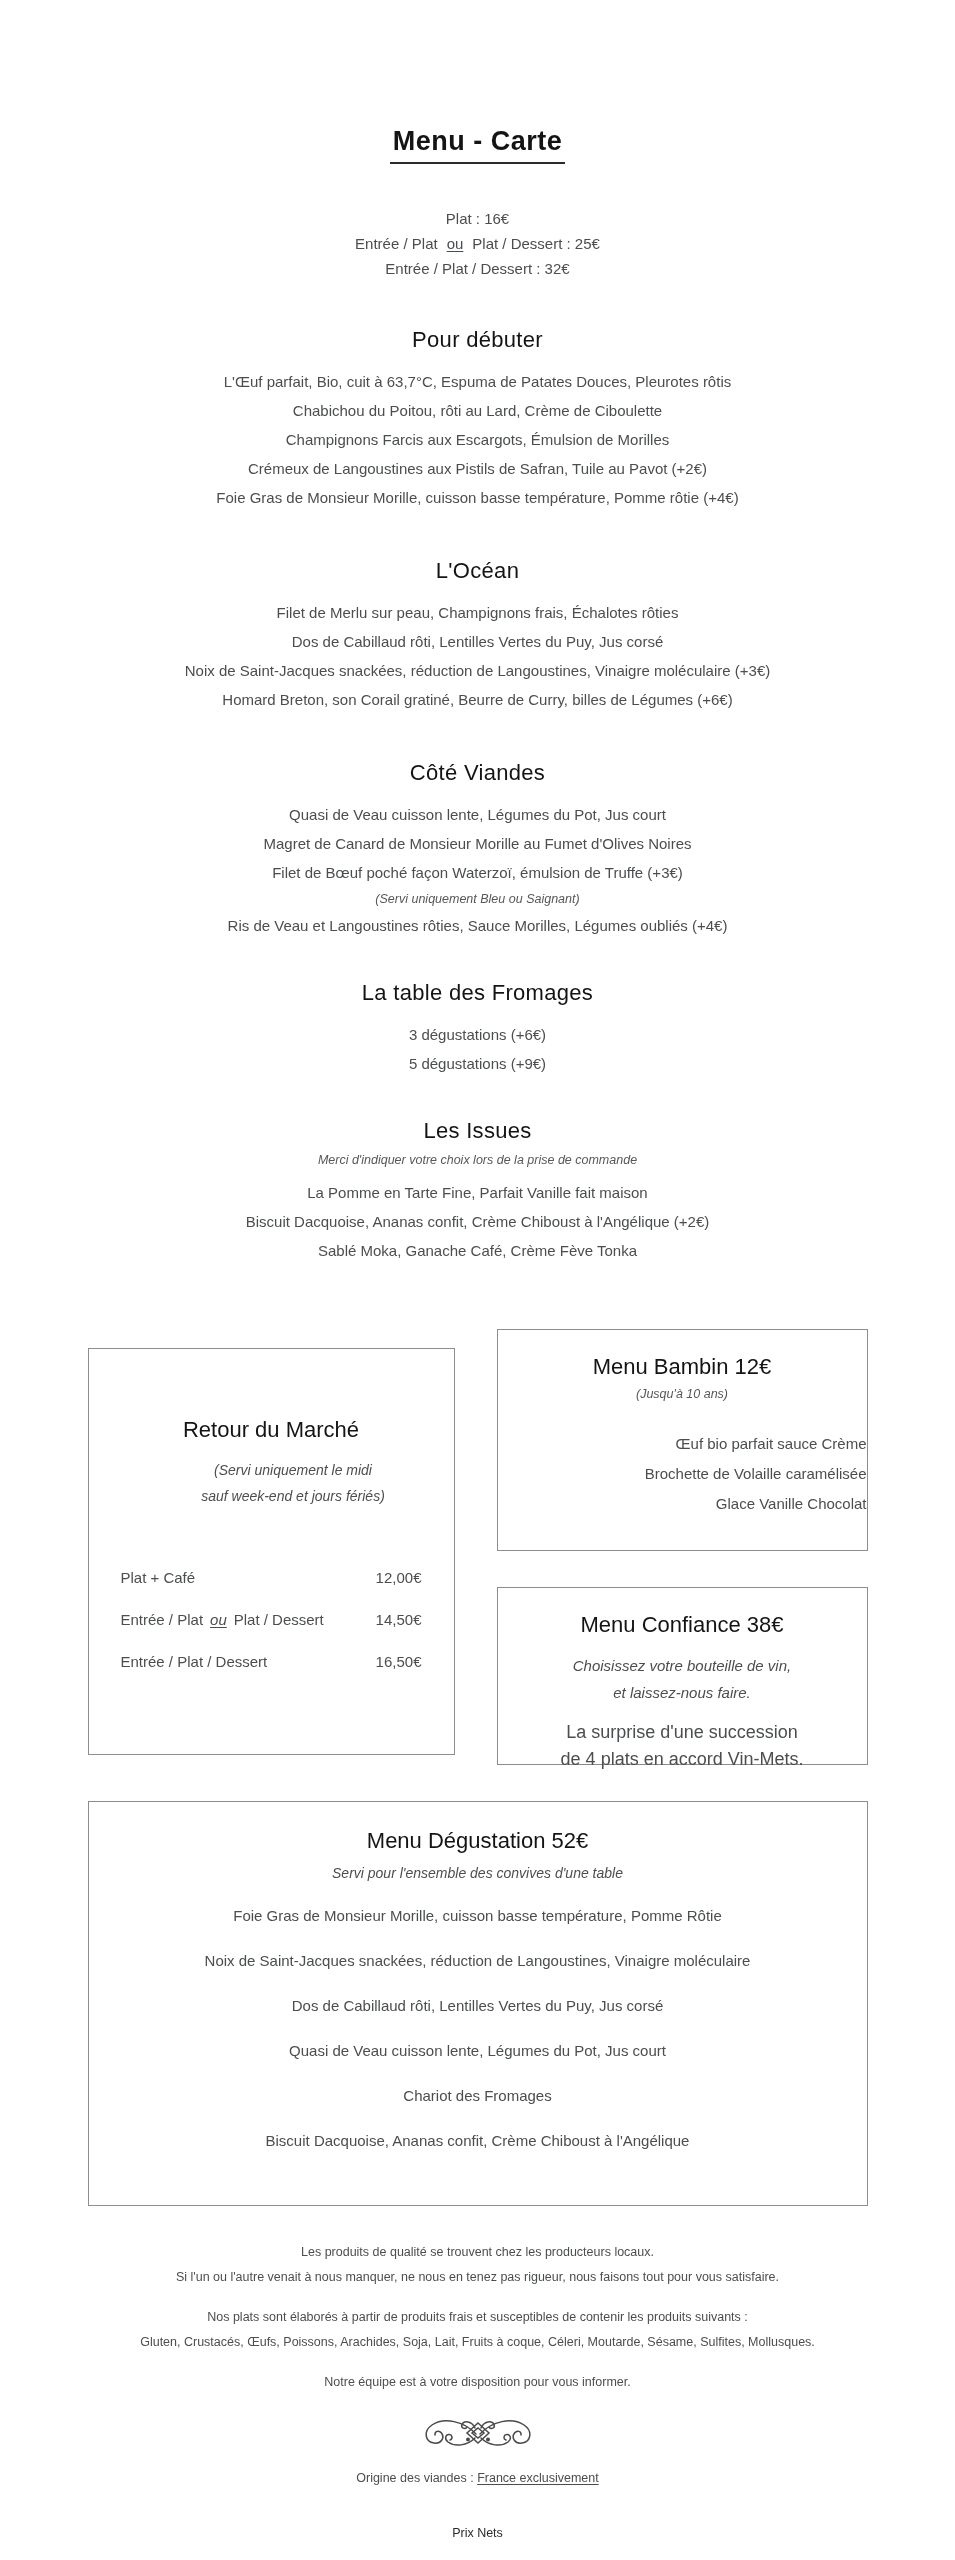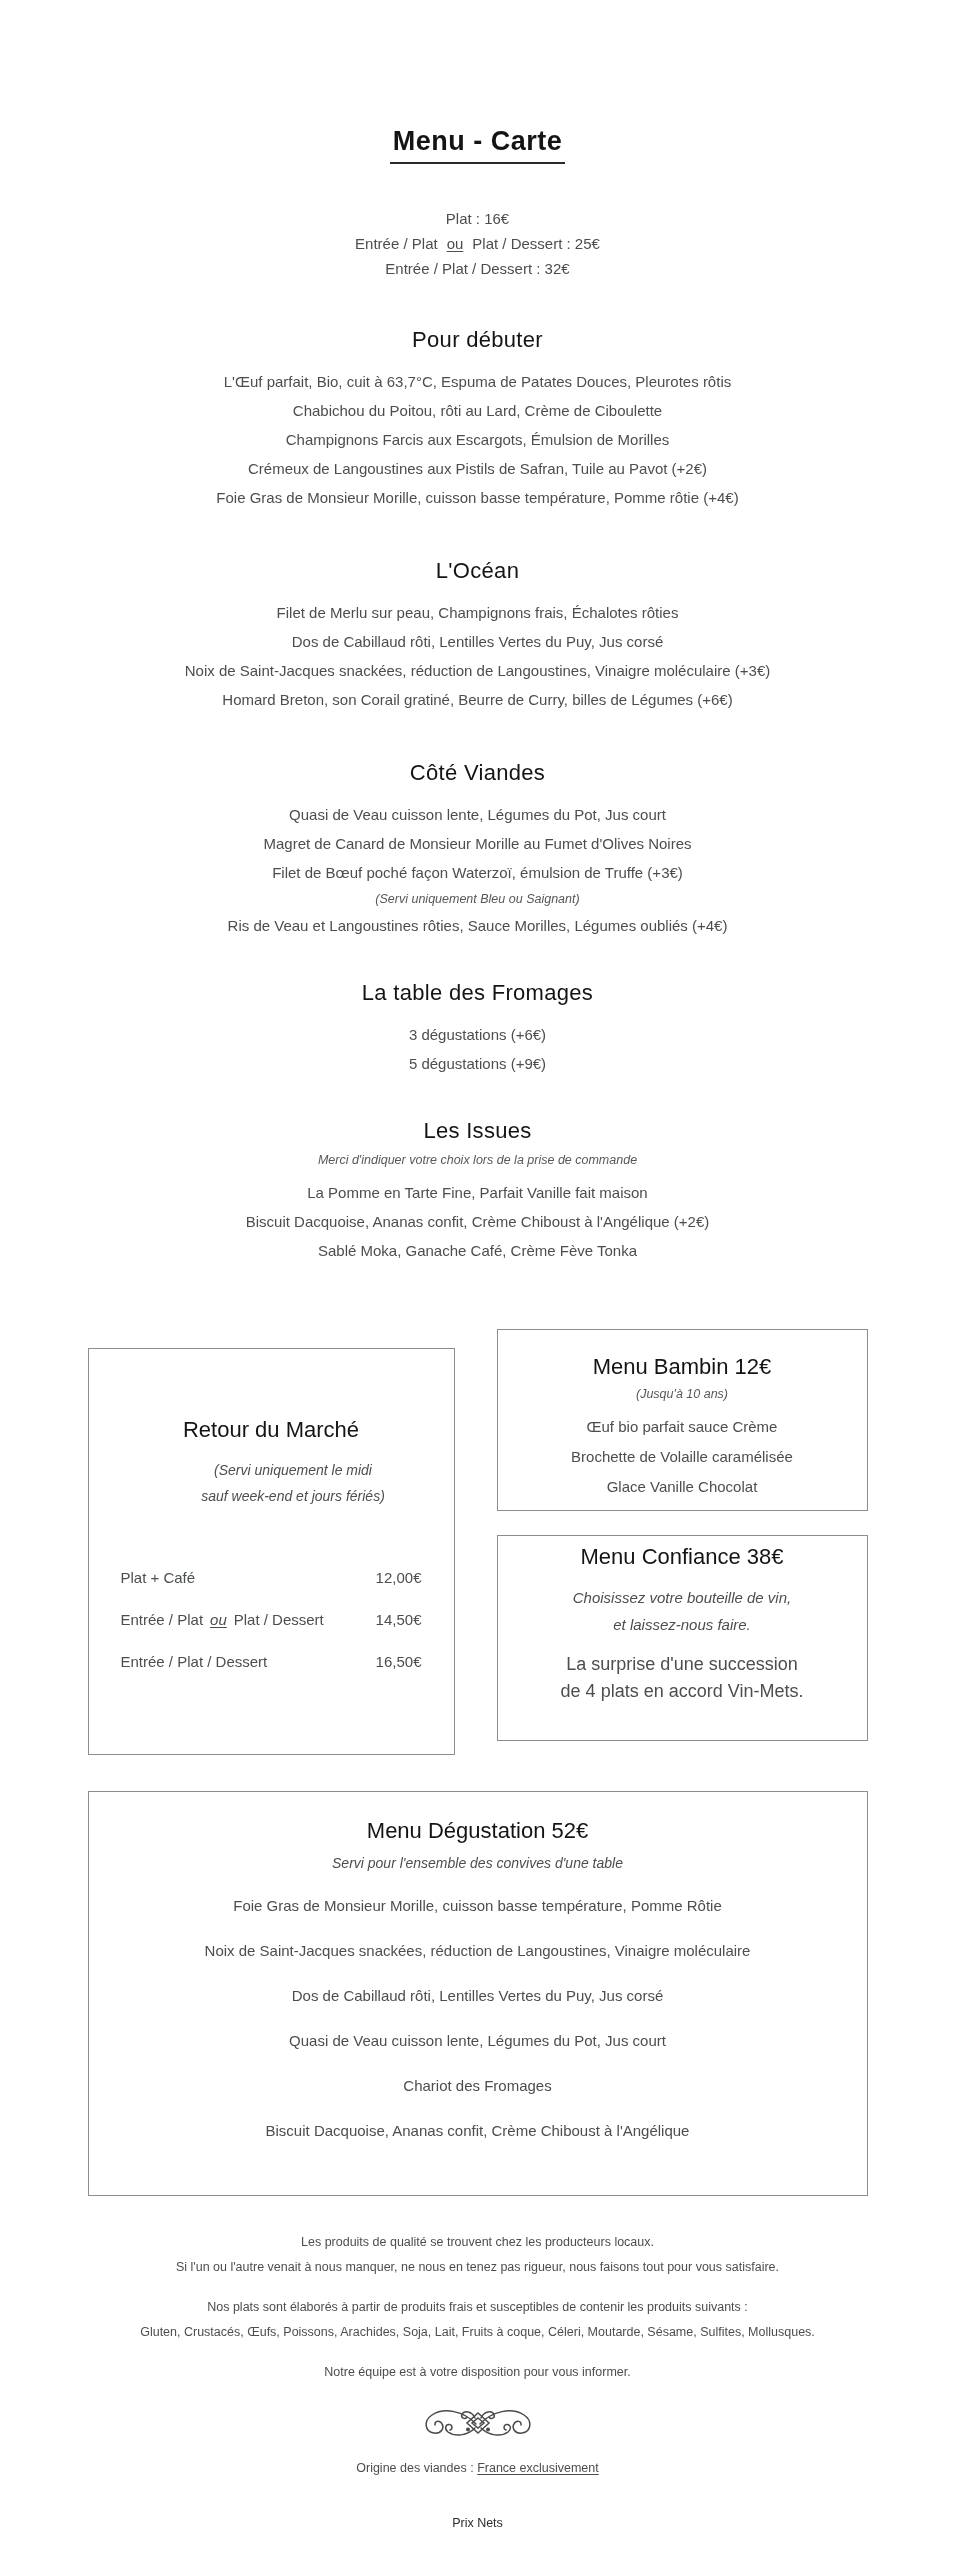--- a/index.html
+++ b/index.html
@@ -27,24 +27,24 @@
   .card{border:1px solid #8d8d8d;background:#ffffff;box-sizing:border-box;}
   .card-title{font-size:22px;color:#141414;line-height:30px;}
 
   .card-retour{width:367px;height:407px;margin-top:19px;padding-top:66px;}
   .retour-note{margin-top:12px;font-style:italic;font-size:14px;line-height:26px;color:#4b4e50;padding-left:44px;}
   .retour-rows{margin:54px 32px 0;font-size:15px;}
   .retour-row{display:flex;justify-content:space-between;line-height:29px;margin-bottom:13px;}
   .retour-row .ou{margin:0 7px;}
 
   .col-right{width:371px;display:flex;flex-direction:column;}
-  .card-bambin{height:182px;padding-top:22px;}
+  .card-bambin{height:222px;padding-top:22px;}
   .bambin-note{margin-top:5px;font-style:italic;font-size:12.5px;color:#55585a;}
-  .bambin-items{margin-top:11px;font-size:15px;line-height:30px;}
-  .card-confiance{margin-top:24px;height:206px;padding-top:6px;}
+  .bambin-items{margin-top:28px;font-size:15px;line-height:30px;text-align:right;}
+  .card-confiance{margin-top:36px;height:178px;padding-top:22px;}
   .confiance-note{margin-top:12px;font-style:italic;font-size:15px;line-height:27px;}
   .confiance-body{margin-top:13px;font-size:18px;line-height:27px;}
 
   .card-degustation{margin-top:36px;height:405px;padding-top:24px;}
   .degustation-sub{margin-top:7px;font-style:italic;font-size:14px;line-height:20px;color:#4b4e50;}
   .degustation-items{margin-top:10px;font-size:15px;line-height:45px;}
 
   .footer{margin-top:34px;font-size:12.5px;line-height:25px;color:#4b4e50;}
   .footer .para{margin:0;}
   .footer .gap{margin-top:15px;}

